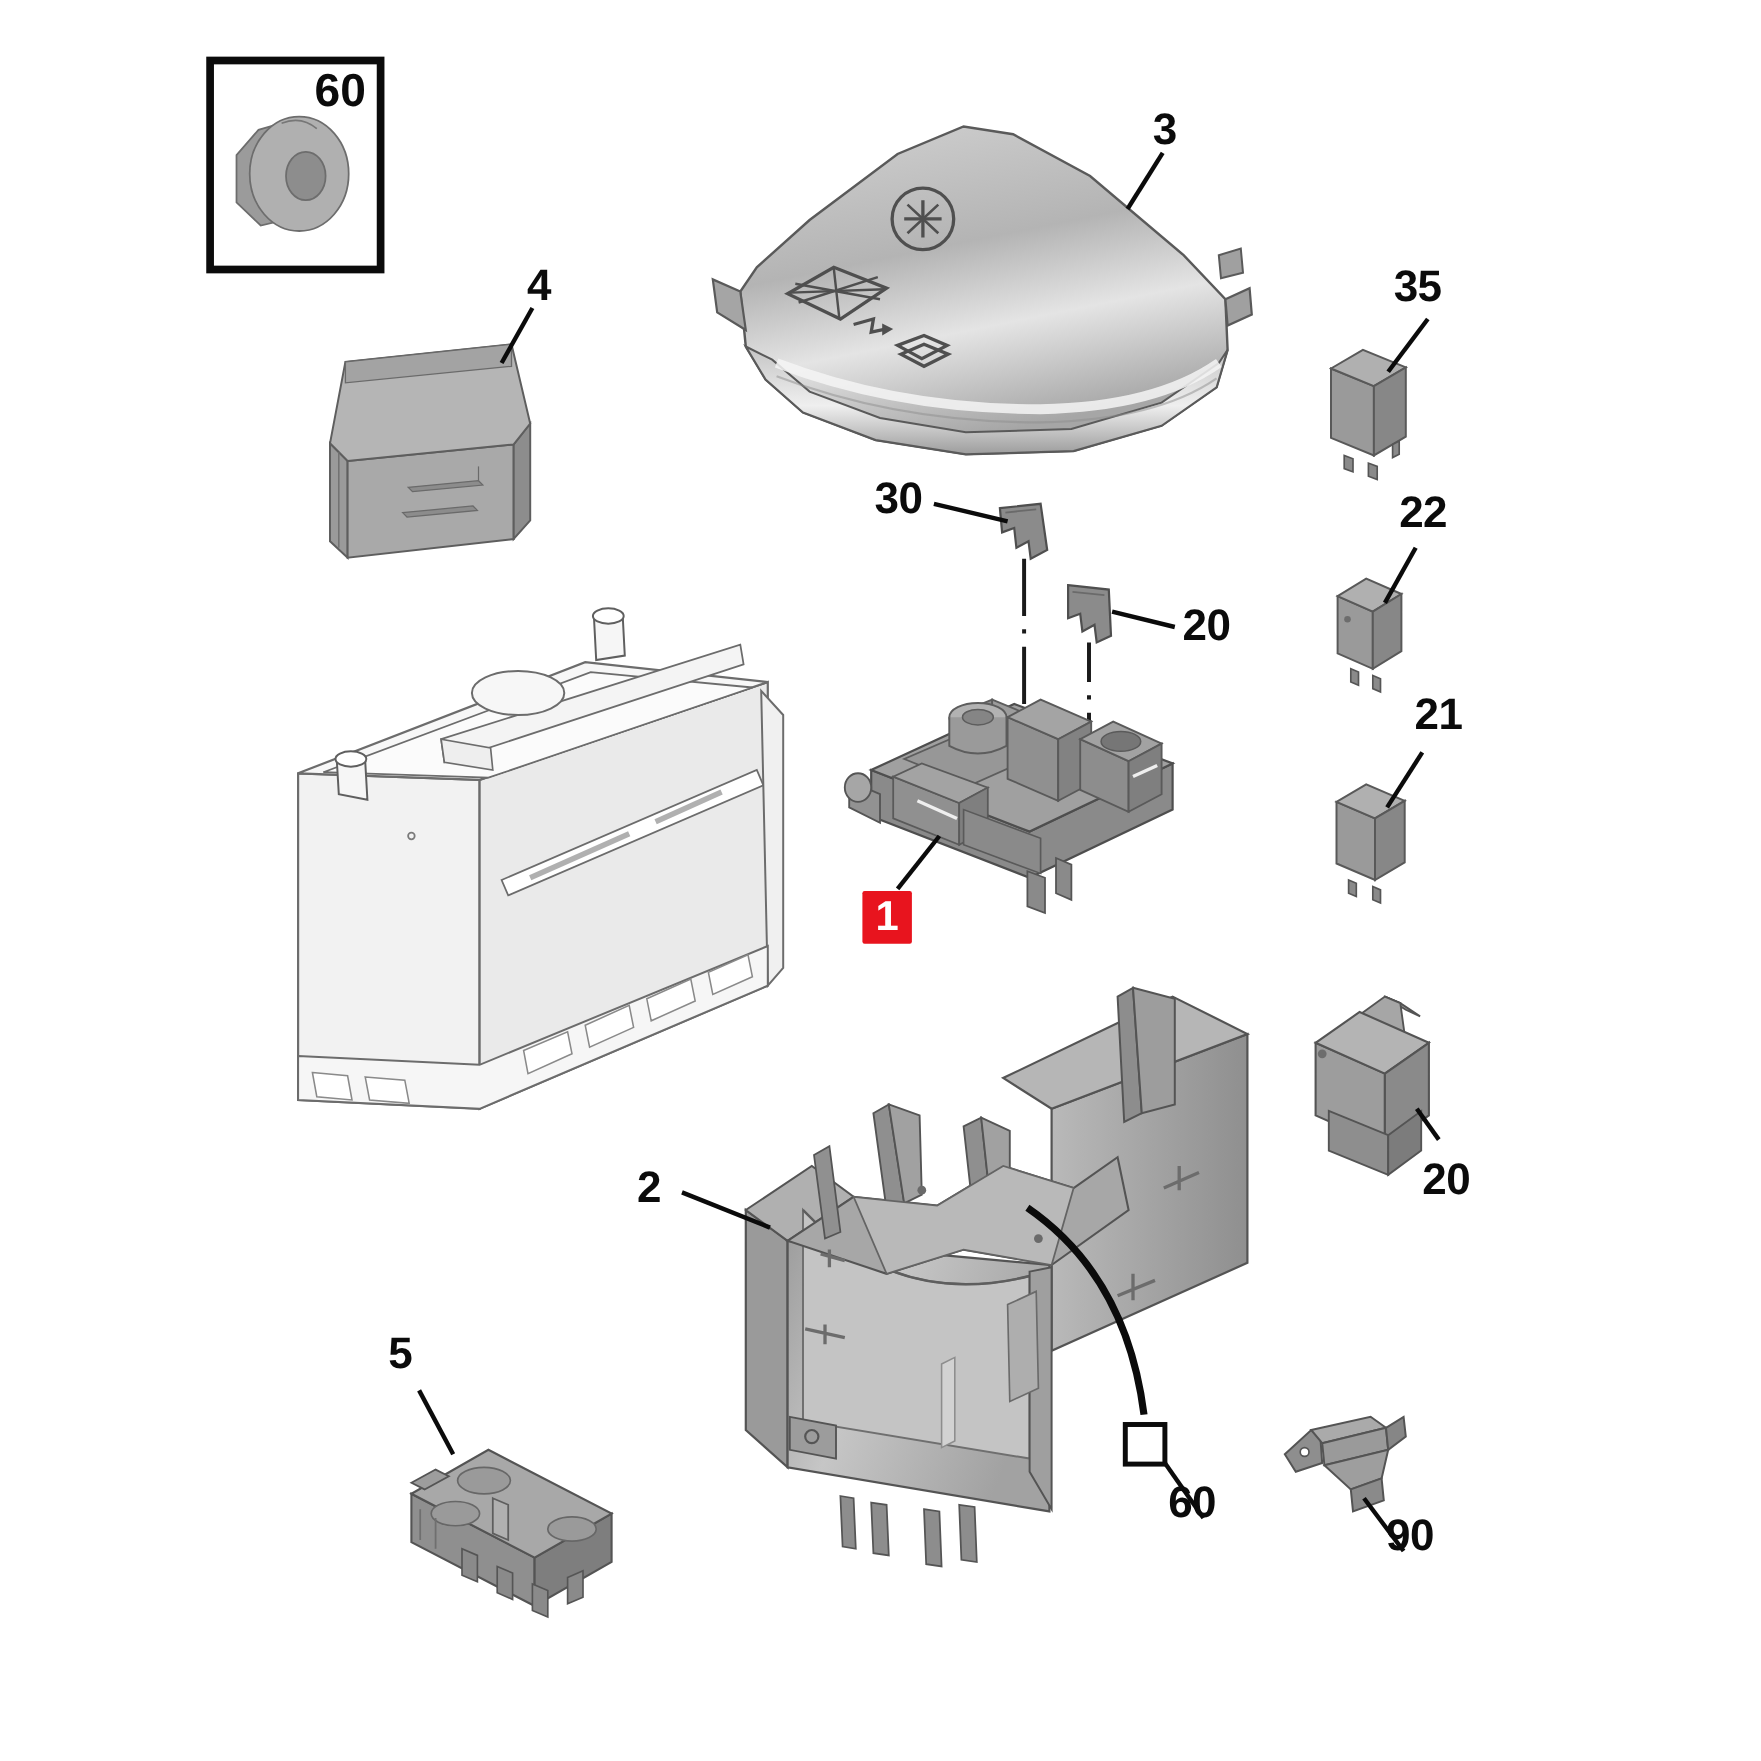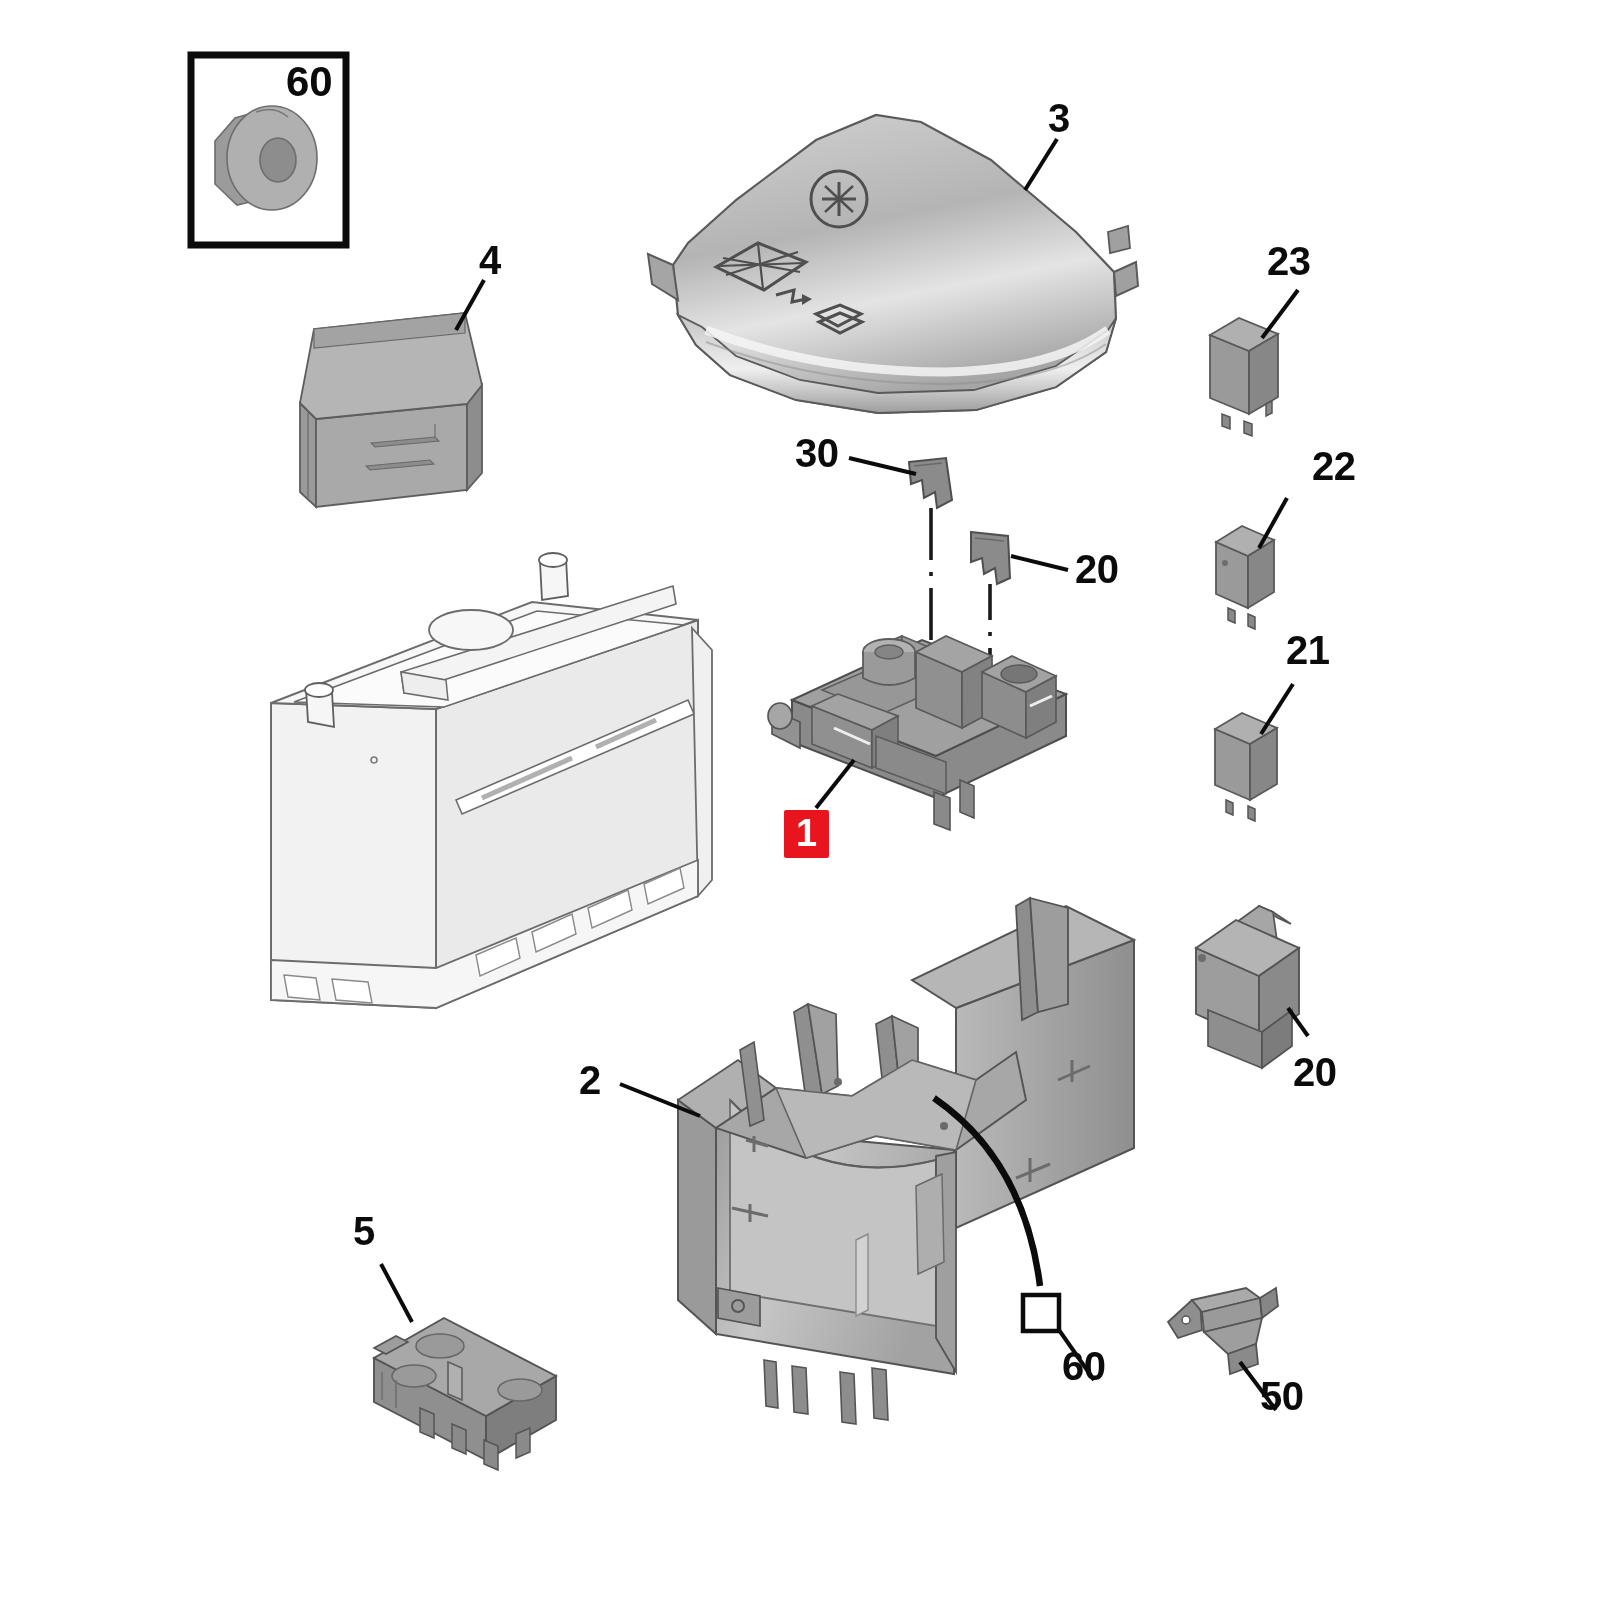--- a/index.html
+++ b/index.html
@@ -363,35 +363,35 @@
     </g>
 
   </svg>
 
   <div class="inset-label" style="left:270px; top:58px;">60</div>
 
   <div class="callout" style="left:463px; top:240px;">4</div>
 
   <div class="callout" style="left:1032px; top:98px;">3</div>
 
-  <div class="callout" style="left:1251px; top:241px;">23</div>
+  <div class="callout" style="left:1251px; top:241px;">35</div>
 
   <div class="callout" style="left:779px; top:433px;text-align:right;">30</div>
 
   <div class="callout" style="left:1059px; top:549px;">20</div>
 
-  <div class="callout" style="left:1296px; top:446px;">22</div>
+  <div class="callout" style="left:1256px; top:446px;">22</div>
 
   <div class="callout" style="left:1270px; top:630px;">21</div>
 
   <div class="callout callout-highlight" style="left:768px; top:810px;">1</div>
 
   <div class="callout" style="left:1277px; top:1052px;">20</div>
 
   <div class="callout" style="left:563px; top:1060px;">2</div>
 
   <div class="callout" style="left:337px; top:1211px;">5</div>
 
   <div class="callout" style="left:1046px; top:1346px;">60</div>
 
-  <div class="callout" style="left:1244px; top:1376px;">50</div>
+  <div class="callout" style="left:1244px; top:1376px;">90</div>
 
 </div>
 
 </body></html>

